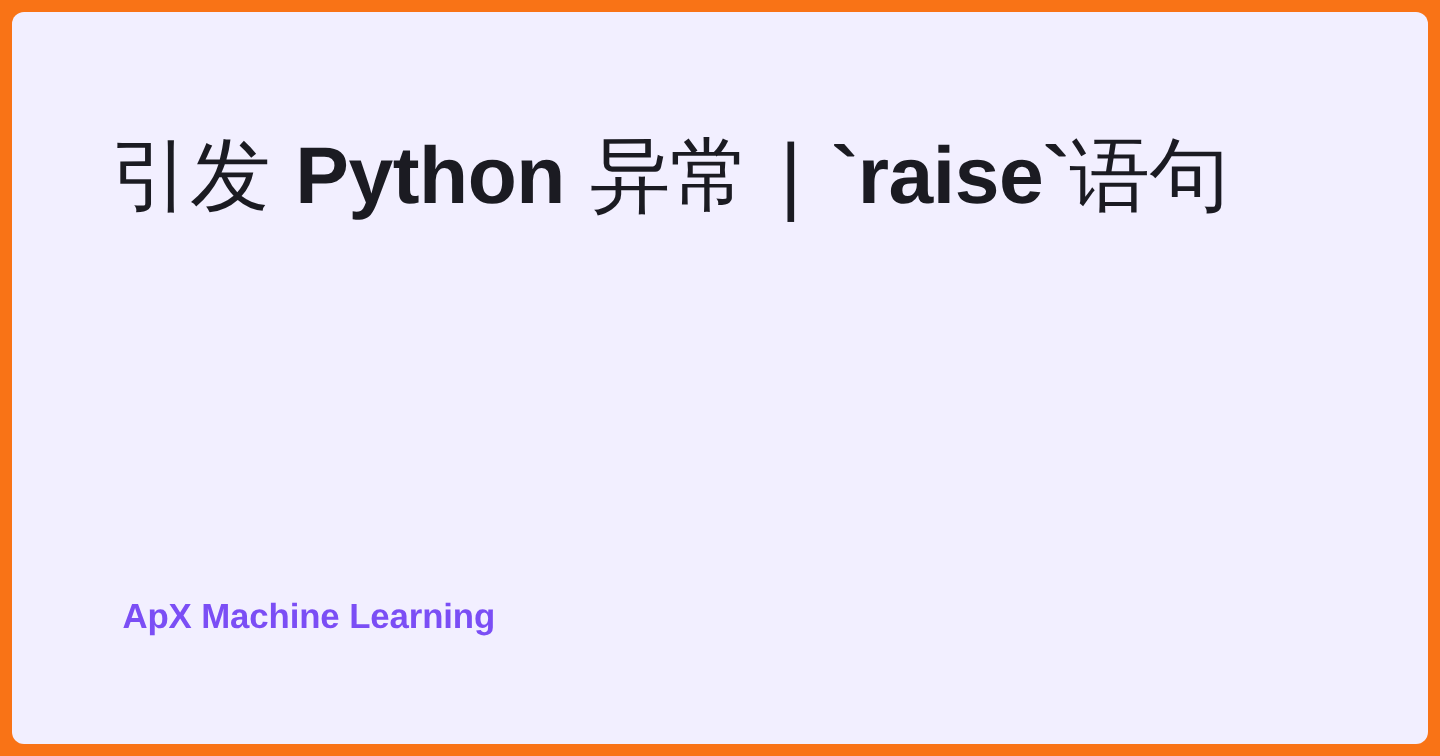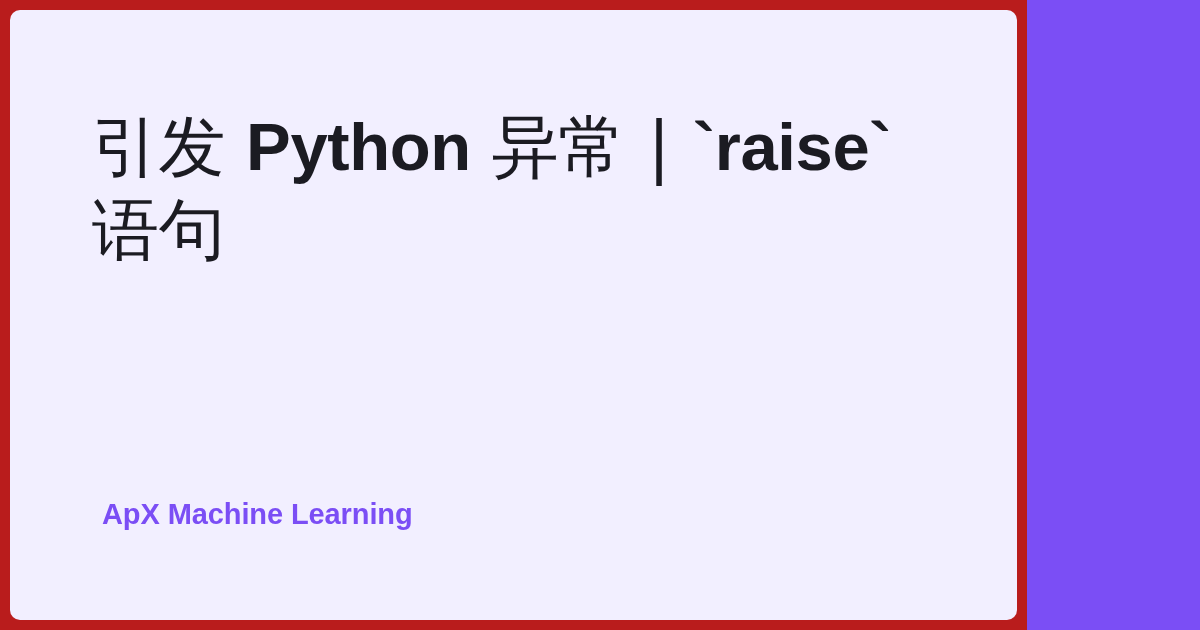--- a/index.html
+++ b/index.html
@@ -13,23 +13,23 @@
     height: 630px;
     overflow: hidden;
     font-family: "Liberation Sans", "DejaVu Sans", sans-serif;
     background: #7b4ef5;
   }
 
   
   .og-card {
     position: relative;
     box-sizing: border-box;
-    width: 1027px;
+    width: 1200px;
     height: 630px;
-    background: #b91c1c;
+    background: #f97316;
     padding: 10px;
   }
 
   
   .og-canvas {
     box-sizing: border-box;
     width: 100%;
     height: 100%;
     background: #f2efff;
     border-radius: 10px;

